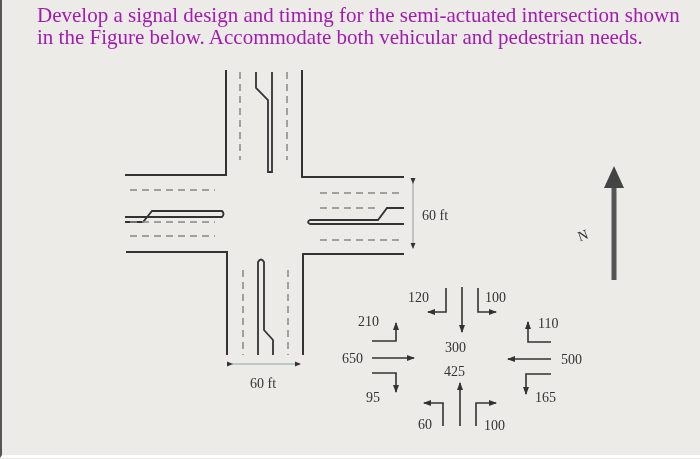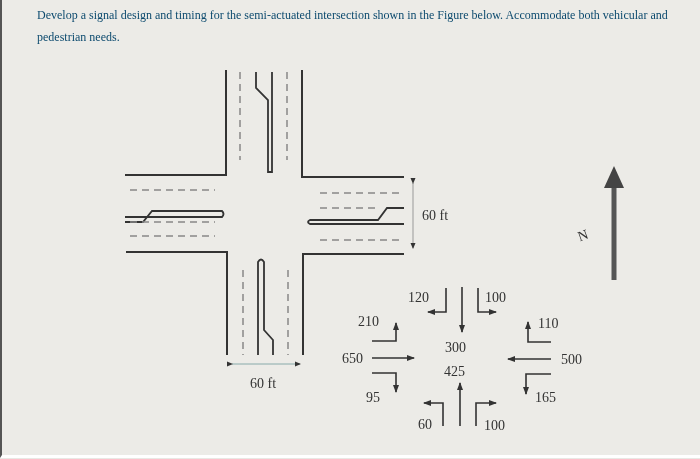--- a/index.html
+++ b/index.html
@@ -1,18 +1,18 @@
 <!DOCTYPE html>
 <html><head>
 <meta charset="utf-8">
 <style>
   html,body{margin:0;padding:0;}
   body{width:700px;height:459px;background:#e9e8e4;position:relative;overflow:hidden;font-family:"Liberation Serif","DejaVu Serif",serif;}
   .frame{position:absolute;left:0;top:0;width:698px;height:455px;border-left:2px solid #555;border-bottom:3px solid #fff;background:#ecebe7;}
-  .question{position:absolute;left:37px;top:4px;width:650px;font-size:12px;line-height:22px;color:#0c4a6e;}
+  .question{position:absolute;left:37px;top:4px;width:650px;font-size:21px;line-height:22px;color:#a21caf;}
   svg{position:absolute;left:0;top:0;}
   .lbl{font-family:"Liberation Serif","DejaVu Serif",serif;font-size:14px;fill:#333;}
 </style>
 </head>
 <body>
 
 <div class="frame"></div>
 <div class="question">Develop a signal design and timing for the semi-actuated intersection shown in the Figure below. Accommodate both vehicular and pedestrian needs.</div>
 
 <svg width="700" height="459">

